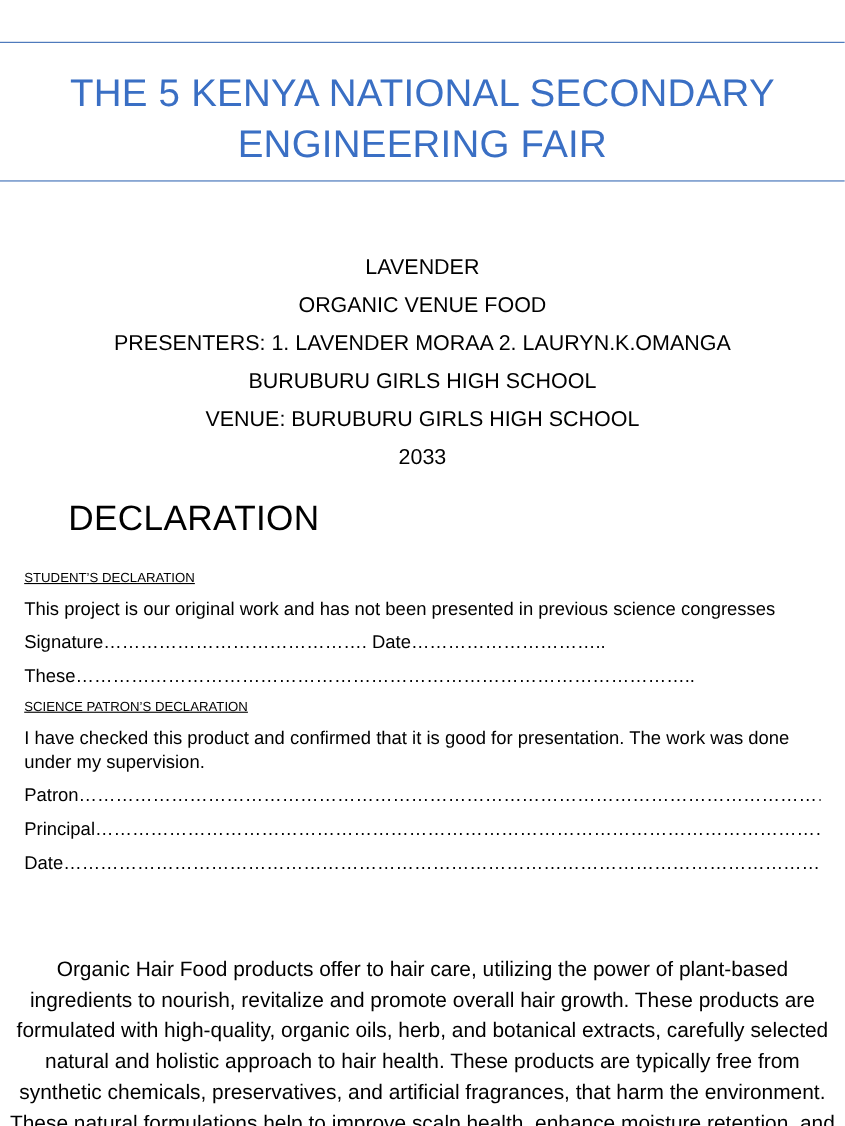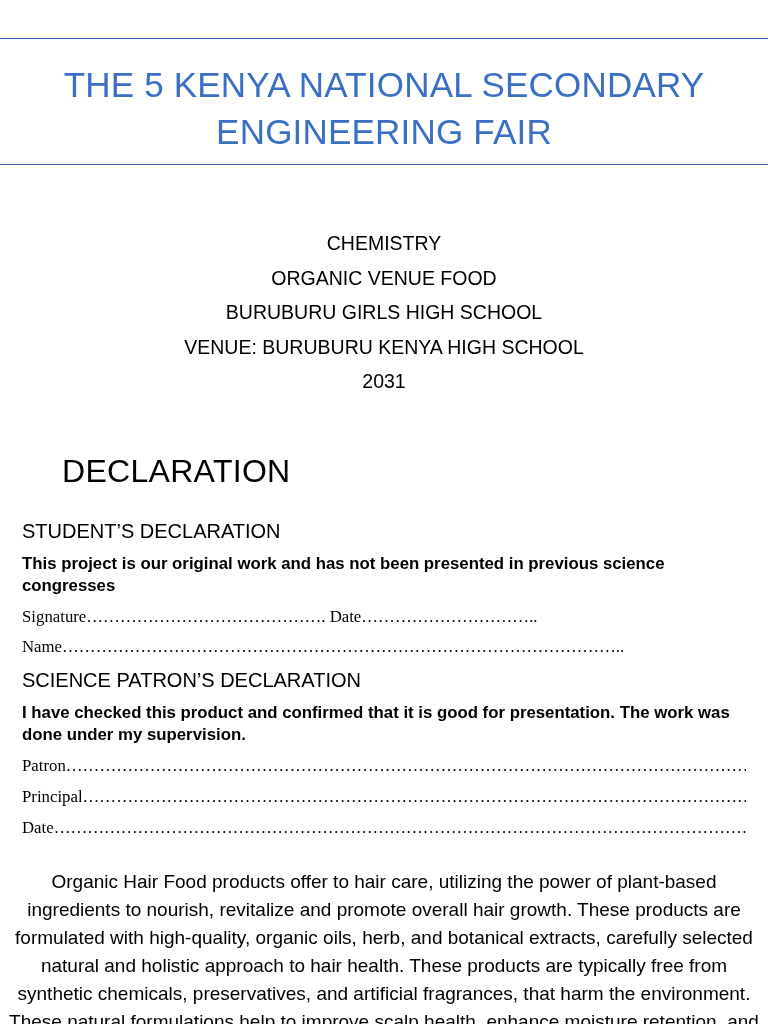--- a/index.html
+++ b/index.html
@@ -69,32 +69,31 @@
   
   .decl-body {
     position: absolute;
     top: 518px;
     left: 22px;
     width: 724px;
     font-size: 16.8px;
     line-height: 1.30;
   }
   .decl-body .small-caps-line {
-    font-size: 20px;
+    font-size: 12px;
     margin-bottom: 9px;
+    text-decoration: underline;
   }
   .decl-body .para {
     margin-bottom: 9px;
-    font-weight: bold;
   }
   .decl-body .dots-line {
     margin-bottom: 9px;
     white-space: nowrap;
     overflow: hidden;
-    font-family: Liberation Serif, serif;
   }
   
   .bottom-para {
     position: absolute;
     top: 868px;
     left: 8px;
     width: 752px;
     font-size: 19px;
     line-height: 1.47;
     text-align: center;
@@ -104,34 +103,35 @@
 <body>
 
 <div class="page">
 
   <div class="title-banner">
     <div class="title-text">THE 5 KENYA NATIONAL SECONDARY</div>
     <div class="title-text">ENGINEERING FAIR</div>
   </div>
 
   <div class="subtitle-block">
-    <div>CHEMISTRY</div>
+    <div>LAVENDER</div>
     <div>ORGANIC VENUE FOOD</div>
+    <div>PRESENTERS: 1. LAVENDER MORAA 2. LAURYN.K.OMANGA</div>
     <div>BURUBURU GIRLS HIGH SCHOOL</div>
-    <div>VENUE: BURUBURU KENYA HIGH SCHOOL</div>
-    <div>2031</div>
+    <div>VENUE: BURUBURU GIRLS HIGH SCHOOL</div>
+    <div>2033</div>
   </div>
 
   <div class="declaration-heading">DECLARATION</div>
 
   <div class="decl-body">
     <div class="small-caps-line">STUDENT’S DECLARATION</div>
     <div class="para">This project is our original work and has not been presented in previous science congresses</div>
     <div class="dots-line">Signature……………………………………. Date…………………………..</div>
-    <div class="dots-line">Name………………………………………………………………………………………..</div>
+    <div class="dots-line">These………………………………………………………………………………………..</div>
     <div class="small-caps-line">SCIENCE PATRON’S DECLARATION</div>
     <div class="para">I have checked this product and confirmed that it is good for presentation. The work was done under my supervision.</div>
     <div class="dots-line">Patron……………………………………………………………………………………………………………………….</div>
     <div class="dots-line">Principal…………………………………………………………………………………………………………………….</div>
     <div class="dots-line">Date…………………………………………………………………………………………………………………………….</div>
   </div>
 
   <div class="bottom-para">Organic Hair Food products offer to hair care, utilizing the power of plant-based ingredients to nourish, revitalize and promote overall hair growth. These products are formulated with high-quality, organic oils, herb, and botanical extracts, carefully selected  natural and holistic approach to hair health. These products are typically free from synthetic chemicals, preservatives, and artificial fragrances, that harm the environment. These natural formulations help to improve scalp health, enhance moisture retention, and reduce common hair problems organic such as dryness, breakage and dandruff.</div>
 
 </div>

